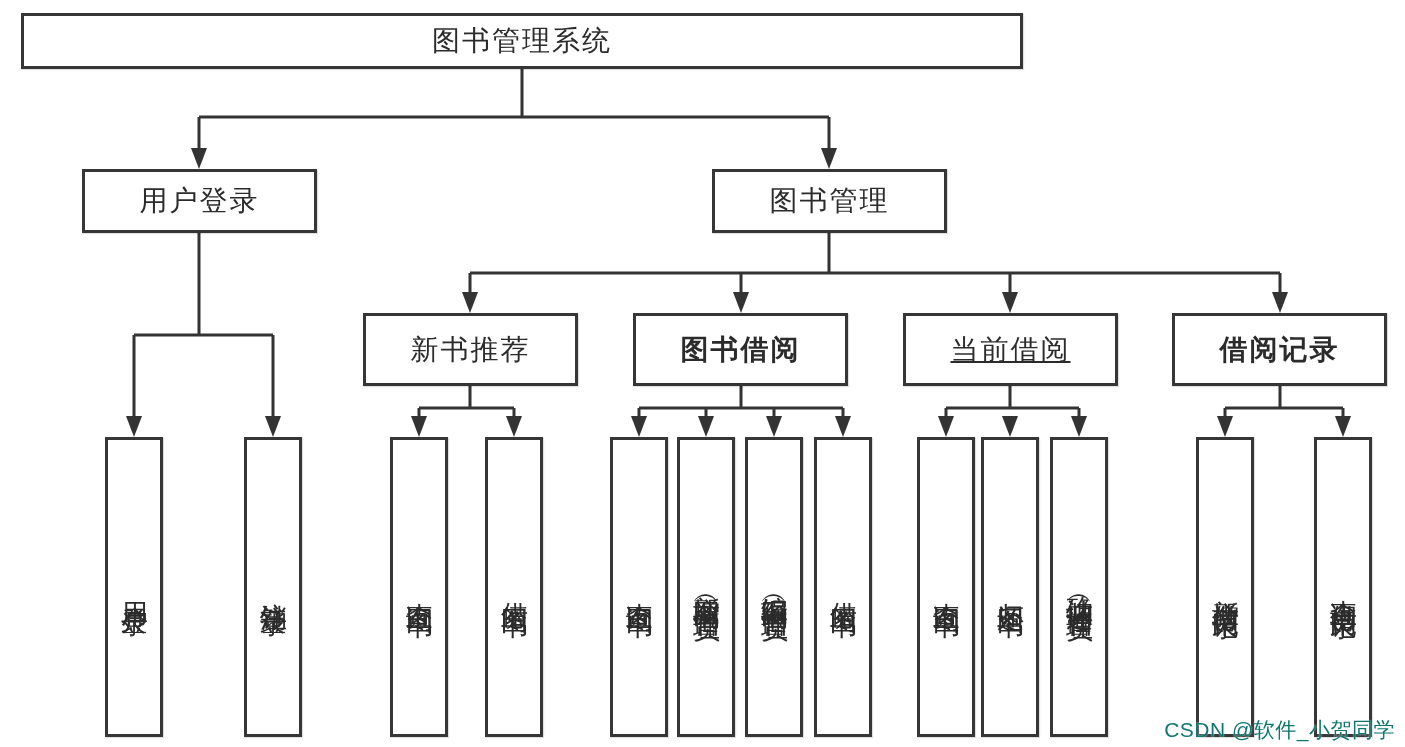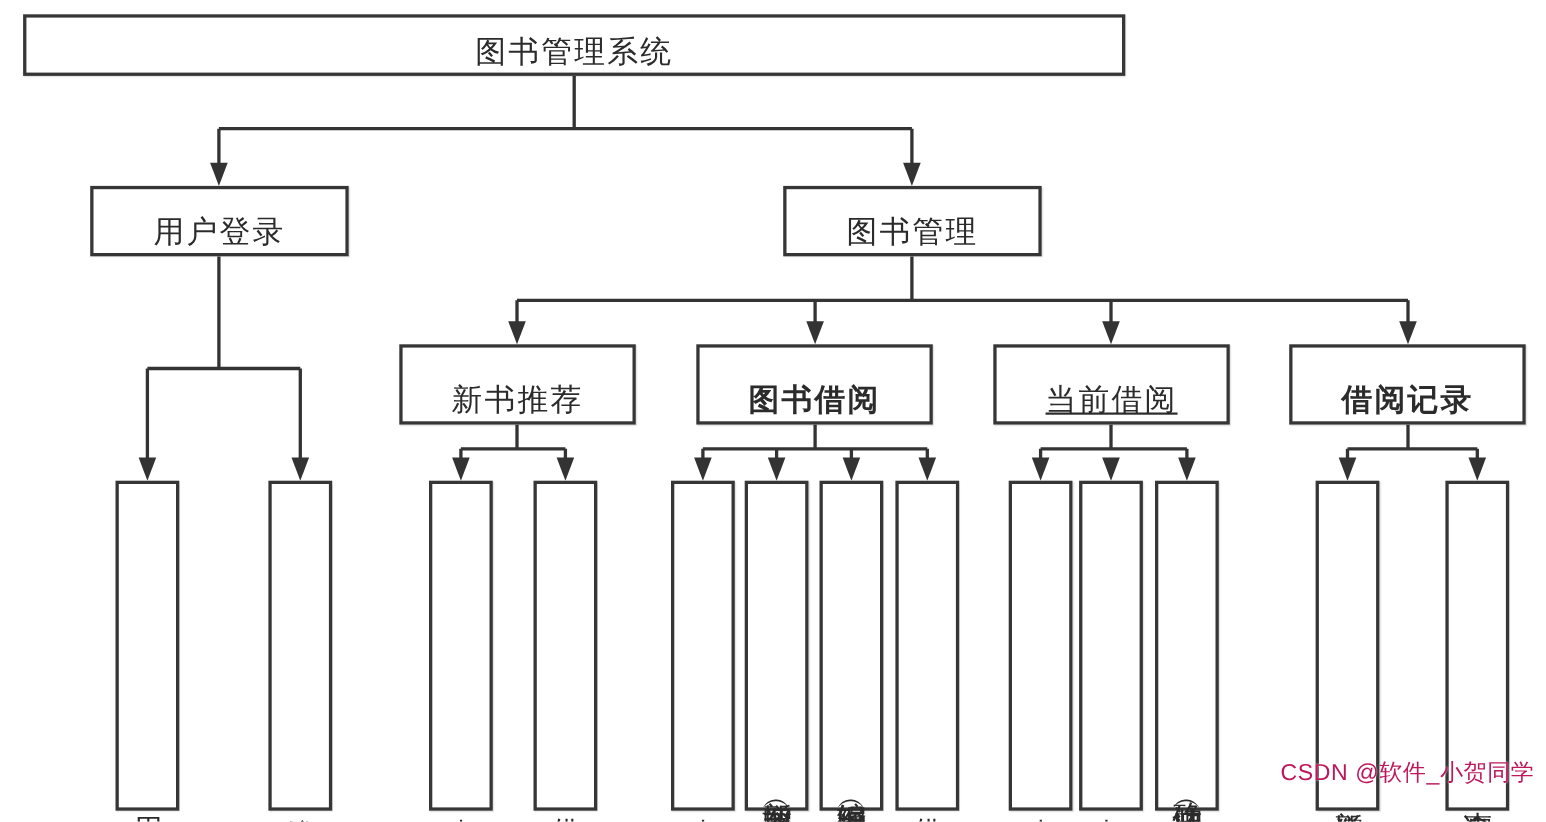--- a/index.html
+++ b/index.html
@@ -21,21 +21,21 @@
     width: 1405px;
     height: 747px;
     z-index: 0;
   }
   .node {
     position: absolute;
     box-sizing: border-box;
     background: #ffffff;
     border: 3px solid #363636;
     display: flex;
-    align-items: flex-end;
+    align-items: center;
     justify-content: center;
     color: #2b2b2b;
     z-index: 1;
     box-shadow: 1px 1px 1px rgba(0,0,0,0.12);
   }
   .node.h {
     font-size: 28px;
     letter-spacing: 2px;
     white-space: nowrap;
   }
@@ -46,26 +46,26 @@
   .leaf-text {
     writing-mode: vertical-rl;
     text-orientation: mixed;
     font-size: 27px;
     line-height: 1;
     letter-spacing: 3px;
     color: #2b2b2b;
   }
   .watermark {
     position: absolute;
-    top: 688px;
+    top: 716px;
     right: 10px;
     z-index: 2;
     font-size: 21px;
     letter-spacing: 0.5px;
-    color: #be185d;
+    color: #0f766e;
     text-shadow: 0 0 2px rgba(255,255,255,0.9);
     white-space: nowrap;
   }
   line, path { stroke: #333333; stroke-width: 3; fill: none; }
   polygon { fill: #333333; stroke: none; }
 </style>
 </head>
 <body>
 
 <div id="stage">

